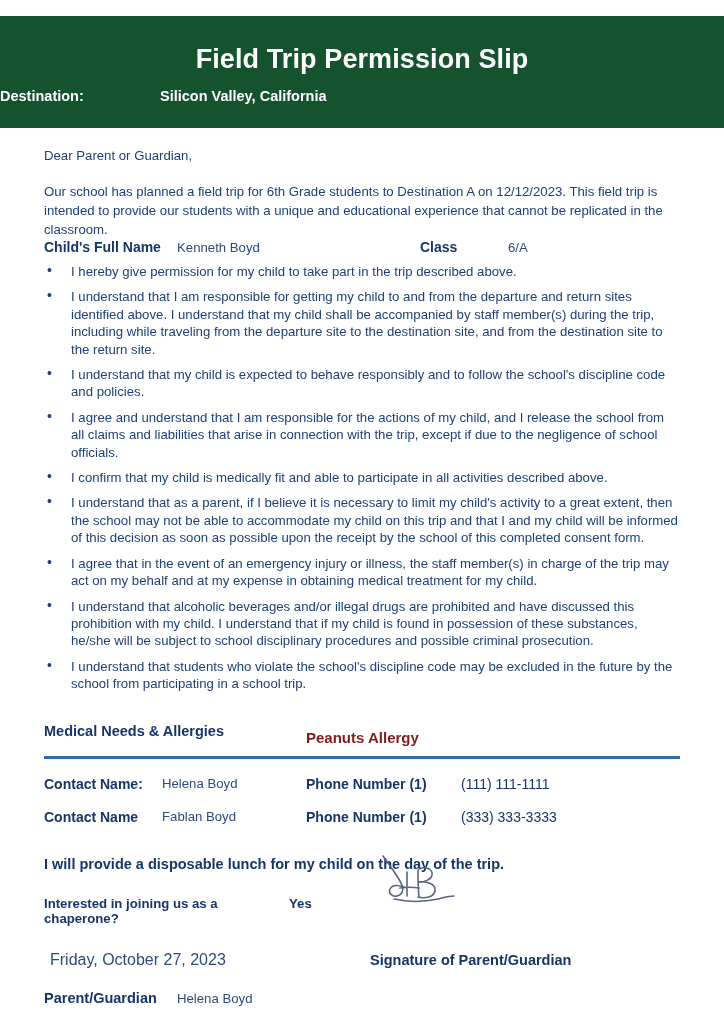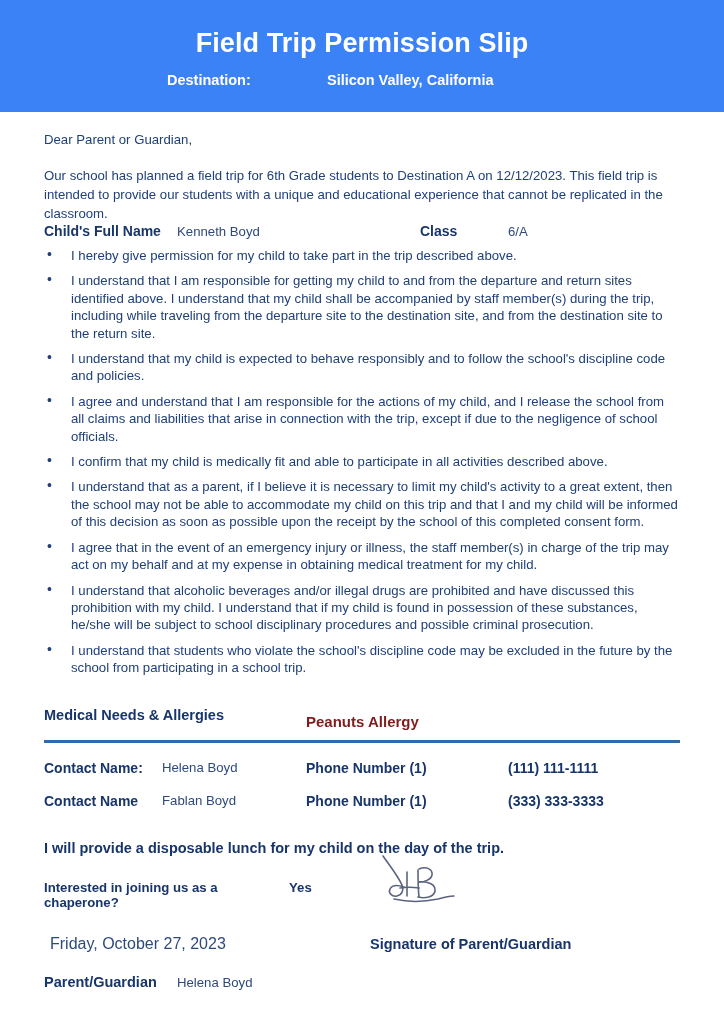--- a/index.html
+++ b/index.html
@@ -11,40 +11,40 @@
     width: 724px;
     height: 1024px;
     font-family: "Liberation Sans", sans-serif;
     color: #1f3864;
     overflow: hidden;
     position: relative;
   }
 
   
   .header {
-    background: #3b82f6;
+    background: #14532d;
     height: 112px;
     width: 100%;
     box-sizing: border-box;
     padding-top: 26px;
     text-align: center;
     position: relative;
+    margin-top: 16px;
   }
   .header-title {
     color: #ffffff;
     font-size: 27px;
     font-weight: bold;
     letter-spacing: 0.1px;
     line-height: 34px;
     margin: 0;
   }
   .header-sub {
     margin-top: 12px;
     display: flex;
-    justify-content: center;
     align-items: baseline;
     color: #ffffff;
     font-size: 14.5px;
     font-weight: bold;
   }
   .header-sub .dest-label {
     width: 160px;
     text-align: left;
     padding-left: 0;
   }
@@ -165,24 +165,23 @@
     color: #2e4a7d;
     width: 144px;
   }
   .phone-label {
     font-weight: bold;
     font-size: 14px;
     color: #17356b;
     width: 155px;
   }
   .phone-value {
-    font-weight: bold;
-    font-size: 14px;
-    color: #17356b;
-    margin-left: 47px;
+    font-weight: normal;
+    font-size: 14px;
+    color: #17356b;
   }
 
   .lunch-line {
     margin-top: 31px;
     font-weight: bold;
     font-size: 14.5px;
     color: #17356b;
   }
 
   .chaperone-row {

